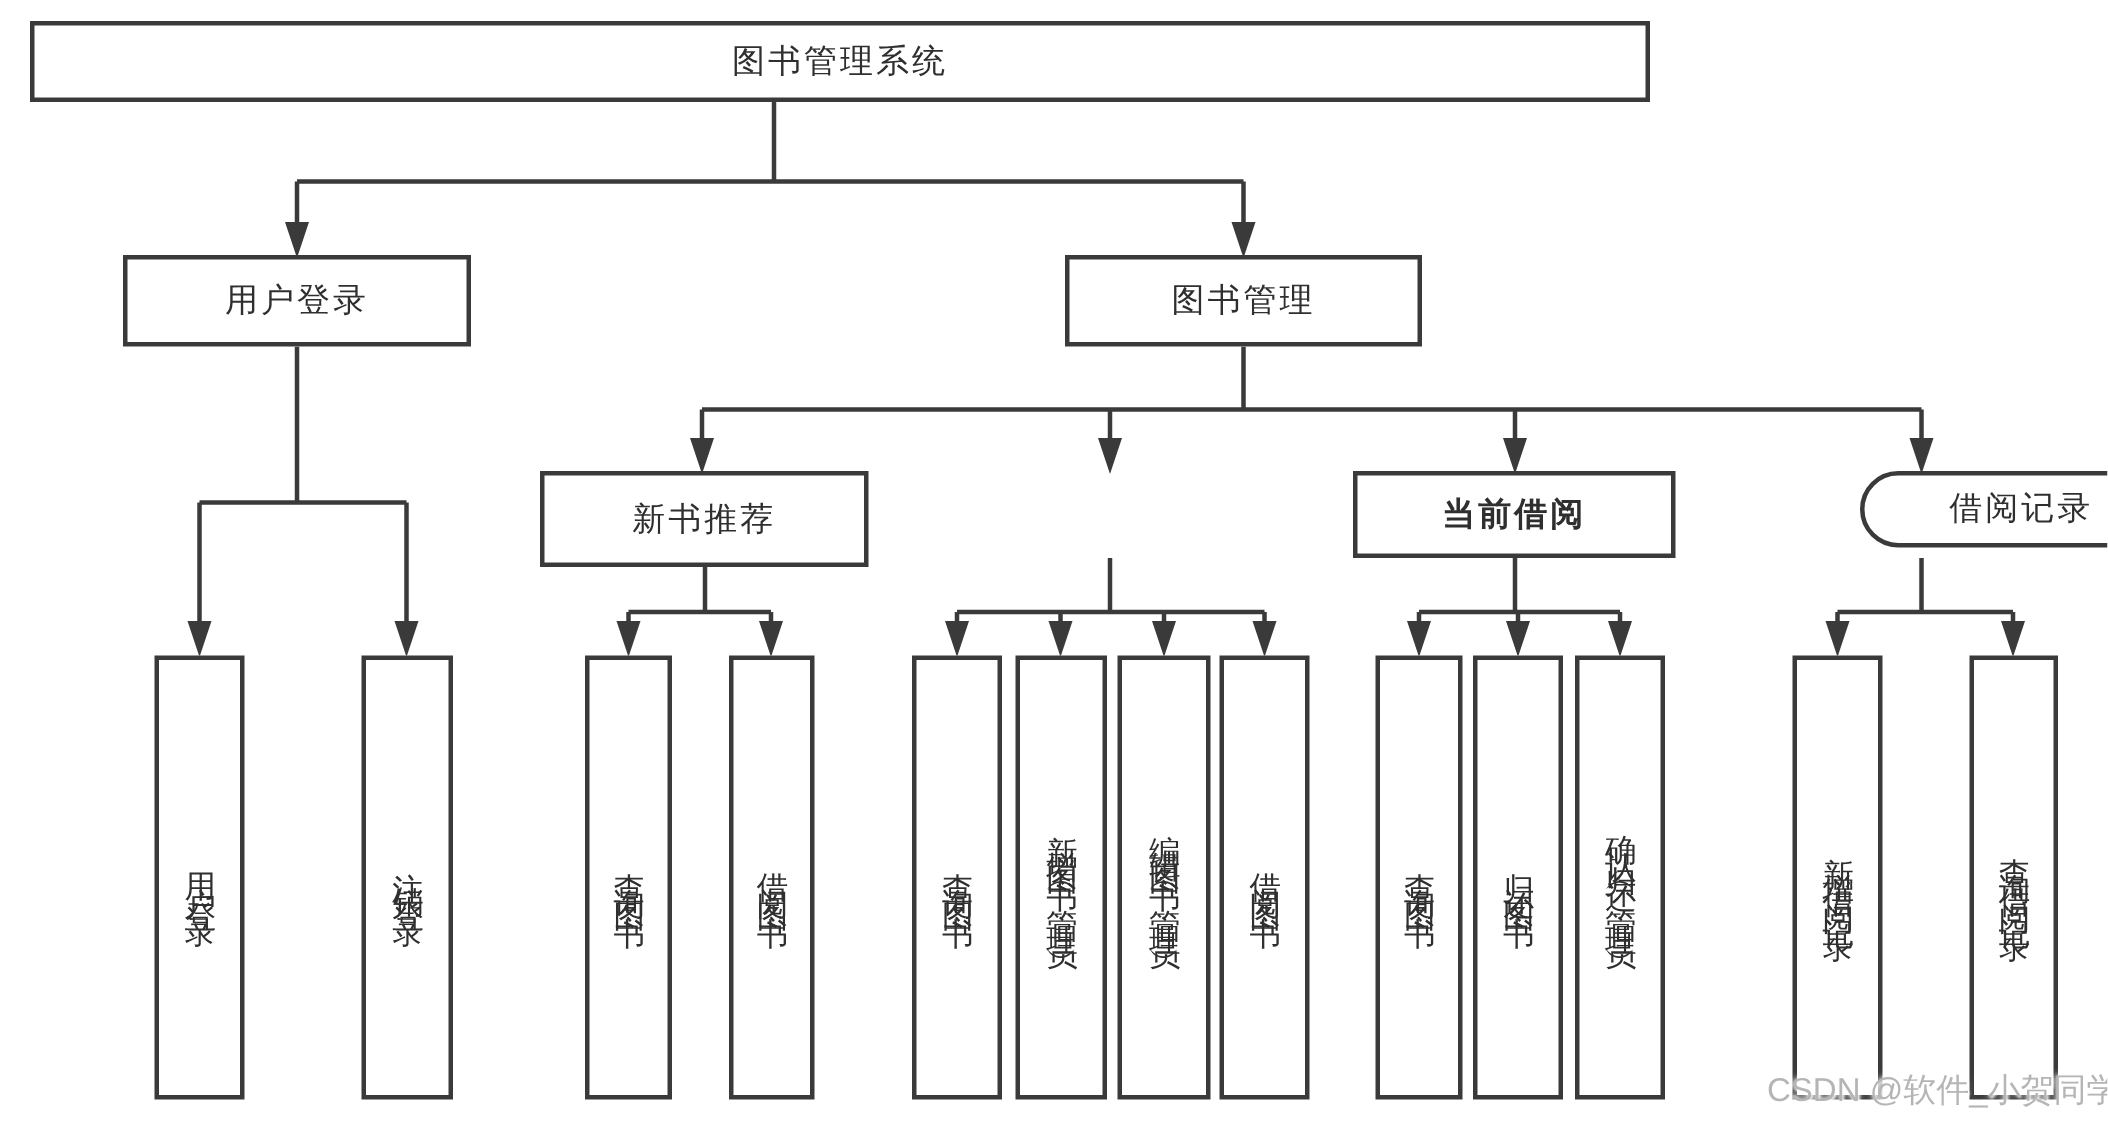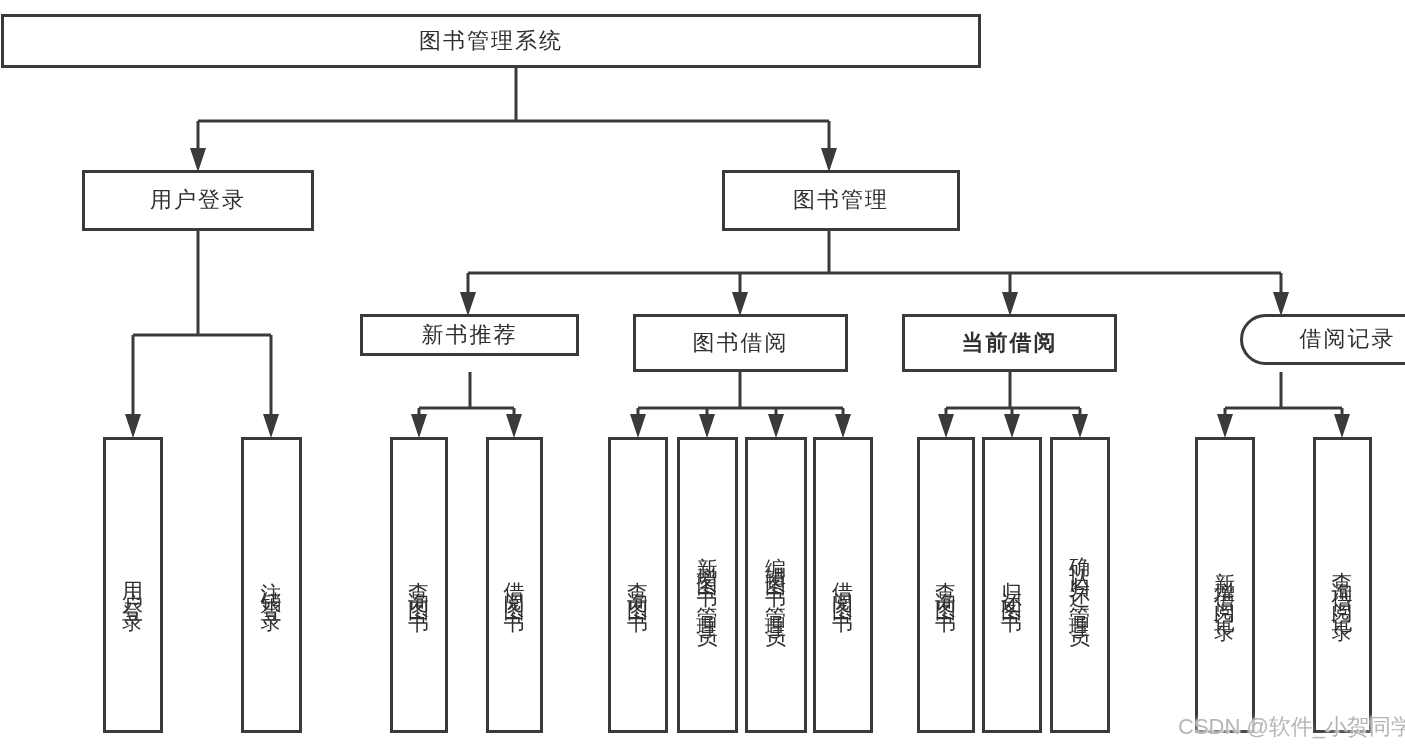--- a/index.html
+++ b/index.html
@@ -122,27 +122,26 @@
       <polygon points="768,414 784,414 776,438"></polygon>
       <polygon points="835,414 851,414 843,438"></polygon>
       <polygon points="938,414 954,414 946,438"></polygon>
       <polygon points="1004,414 1020,414 1012,438"></polygon>
       <polygon points="1072,414 1088,414 1080,438"></polygon>
       <polygon points="1217,414 1233,414 1225,438"></polygon>
       <polygon points="1334,414 1350,414 1342,438"></polygon>
     </g>
   </svg>
 
-  <div class="box h-box" style="left:1px; top:14px; width:980px; height:54px;">图书管理系统</div>
+  <div class="box h-box" style="left:20px; top:14px; width:1080px; height:54px;">图书管理系统</div>
 
   <div class="box h-box" style="left:82px; top:170px; width:232px; height:61px;">用户登录</div>
-  <div class="box h-box" style="left:710px; top:170px; width:238px; height:61px;margin-left:12px;">图书管理</div>
+  <div class="box h-box" style="left:710px; top:170px; width:238px; height:61px;">图书管理</div>
 
-  <div class="box h-box" style="left:360px; top:314px; width:219px; height:42px;">新书推荐</div>
-  <div class="box h-box" style="left:633px; top:314px; width:215px; height:58px;">图书借阅</div>
+  <div class="box h-box" style="left:360px; top:314px; width:219px; height:64px;">新书推荐</div>
   <div class="box h-box" style="left:902px; top:314px; width:215px; height:58px;font-weight:bold;">当前借阅</div>
   <div class="box h-box" style="left:1240px; top:314px; width:215px; height:51px;border-radius:28px;">借阅记录</div>
 
   <div class="box v-box" style="left:103px; width:60px;">用户登录</div>
   <div class="box v-box" style="left:241px; width:61px;">注销登录</div>
 
   <div class="box v-box" style="left:390px; width:58px;">查询图书</div>
   <div class="box v-box" style="left:486px; width:57px;">借阅图书</div>
 
   <div class="box v-box" style="left:608px; width:60px;">查询图书</div>

